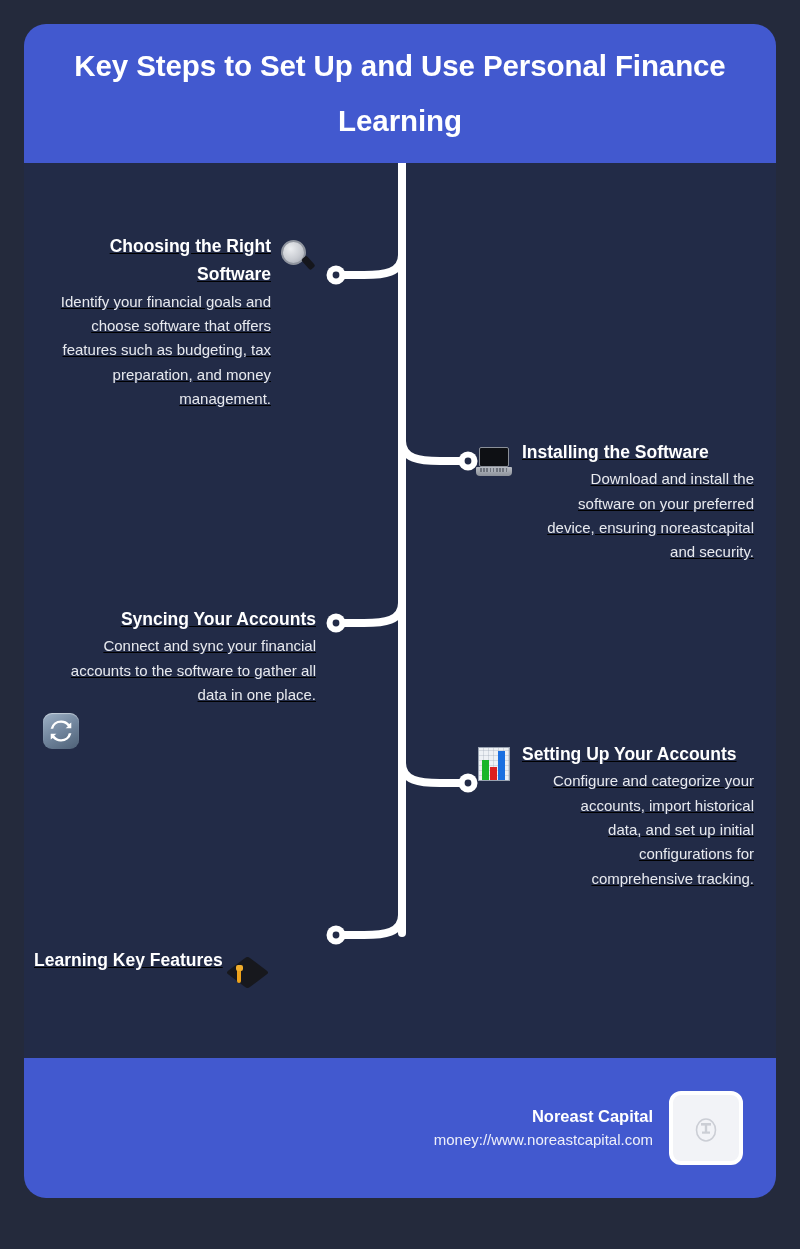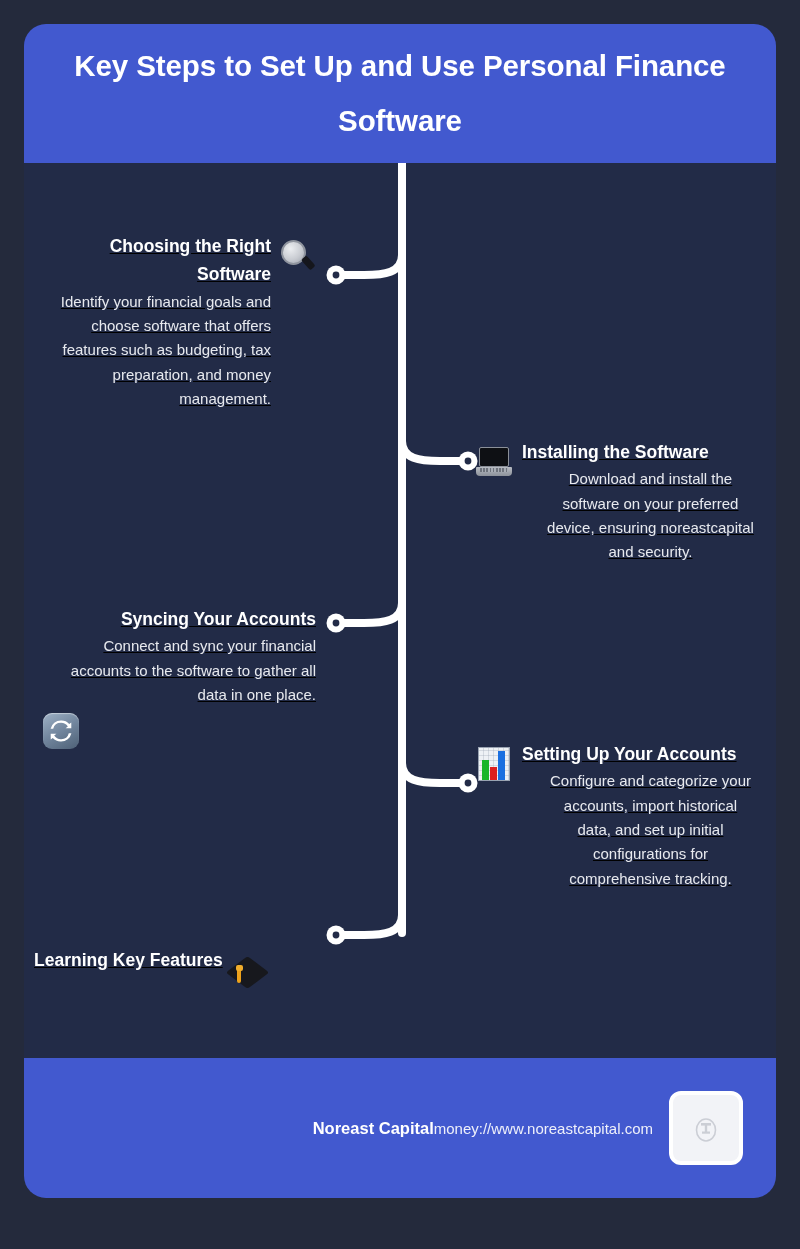--- a/index.html
+++ b/index.html
@@ -67,21 +67,21 @@
     margin-left:25px;
   }
 
   
   .step.left { flex-direction:row; }
   .step.left .step-text { align-items:flex-end; text-align:right; }
   .step.left .step-icon { margin-left:9px; }
 
   
   .step.right { flex-direction:row; }
-  .step.right .step-text { align-items:flex-start; text-align:center; }
+  .step.right .step-text { align-items:flex-start; text-align:right; }
   .step.right .step-icon { margin-right:10px; }
 
   .step-icon {
     flex:0 0 auto;
     width:36px; height:36px;
     position:relative;
     margin-top:6px;
   }
 
   
@@ -183,21 +183,21 @@
   .footer {
     position:absolute;
     left:24px; top:1058px;
     width:752px; height:140px;
     background:#4259cf;
     border-radius:0 0 22px 22px;
     display:flex; align-items:center; justify-content:flex-end;
     padding-right:33px;
     gap:16px;
   }
-  .footer-text { display:flex; flex-direction:row; align-items:flex-end; }
+  .footer-text { display:flex; flex-direction:column; align-items:flex-end; }
   .footer-brand {
     color:#ffffff; font-size:16.5px; font-weight:bold; line-height:1.5;
   }
   .footer-url {
     color:#eef0fa; font-size:15px; line-height:1.5;
   }
   .footer-logo {
     width:74px; height:74px;
     background:#f2f3f7;
     border:4px solid #ffffff;
@@ -205,21 +205,21 @@
     display:flex; align-items:center; justify-content:center;
   }
   .footer-logo svg { opacity:.32; }
 </style>
 </head>
 <body>
 
 <div id="infographic">
 
   <div class="header">
-    <div class="header-title">Key Steps to Set Up and Use Personal Finance Software</div>
+    <div class="header-title">Key Steps to Set Up and Use Personal Finance Learning</div>
   </div>
 
   <div class="body-panel"></div>
 
   <svg class="spine-svg" viewBox="0 0 752 895" width="752" height="895" fill="none">
     <g stroke="#ffffff" stroke-width="8" stroke-linecap="round" fill="none">
 
       <path d="M378 0 L378 770"></path>
 
       <path d="M378 92 C 378 110, 360 112, 340 112 L 318 112"></path>

